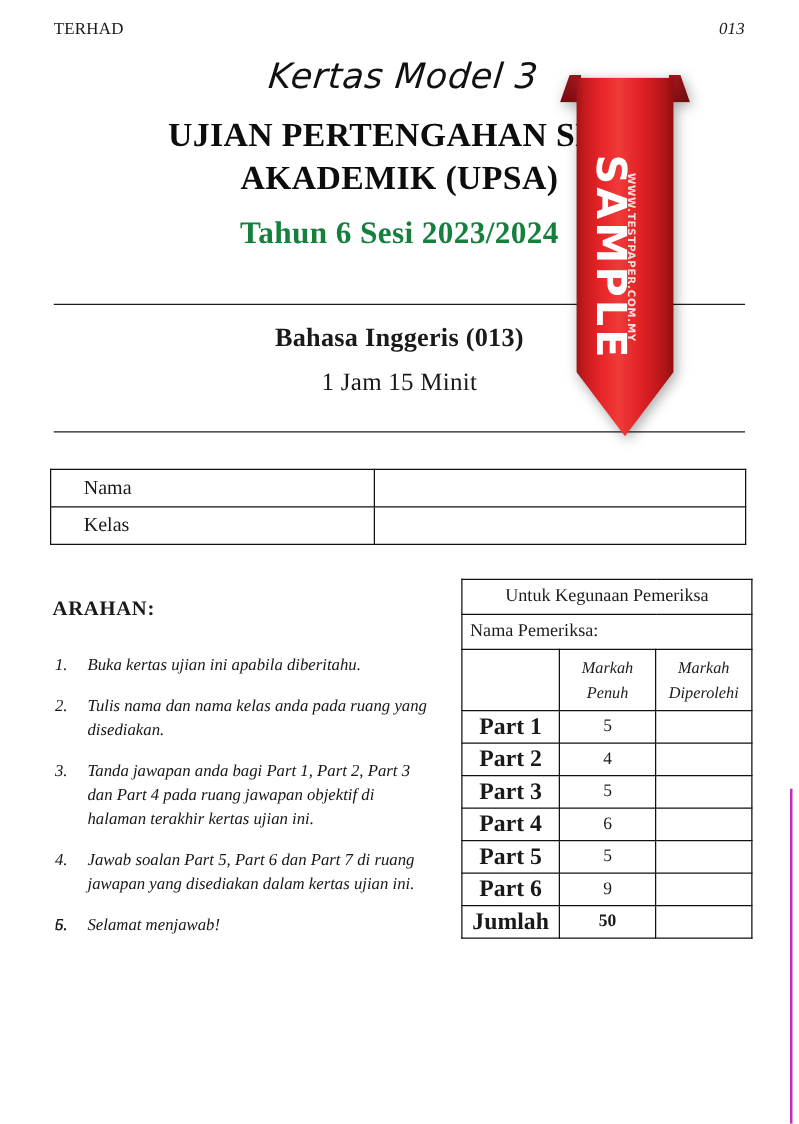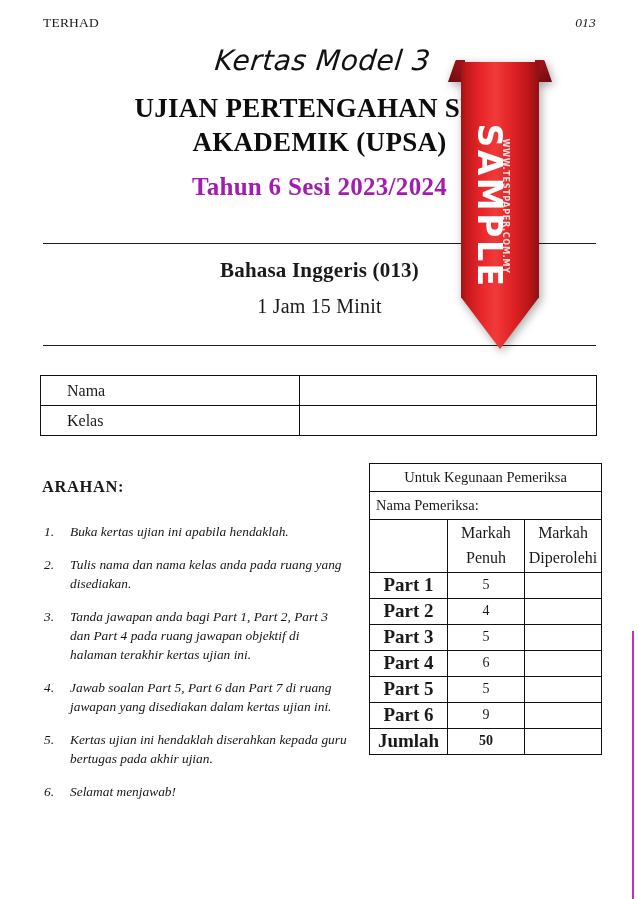--- a/index.html
+++ b/index.html
@@ -69,21 +69,21 @@
     letter-spacing: 0.3px;
     color: #0d0d0d;
   }
   .main-title .ln2 { display: block; }
   .year-line {
     margin-top: 13px;
     font-family: "Liberation Serif", serif;
     font-weight: bold;
     font-size: 25px;
     letter-spacing: 0.3px;
-    color: #a21caf;
+    color: #15803d;
   }
 
   
   .rule {
     position: absolute;
     left: 43px;
     width: 553px;
     height: 0;
     border-top: 1.6px solid #1d1d1d;
   }
@@ -191,21 +191,22 @@
   }
   .exam-table td.exname {
     text-align: left;
     padding-left: 6px;
     font-size: 14.5px;
     height: 25px;
   }
   .exam-table td.colhead {
     height: 46px;
     line-height: 1.55;
-    font-size: 16px;
+    font-size: 13px;
+    font-style: italic;
   }
   .exam-table td.partlbl {
     font-weight: bold;
     font-size: 19px;
   }
   .exam-table td.blank-cell { }
   .exam-table td.total-lbl,
   .exam-table td.total-val {
     font-weight: bold;
   }
@@ -333,37 +334,36 @@
       <td class="lbl">Kelas</td>
       <td></td>
     </tr>
   </tbody>
     </table>
 
   <div class="arahan-title">ARAHAN:</div>
   <ul class="arahan-list">
     <li>
       <span class="num">1.</span>
-      <span>Buka kertas ujian ini apabila hendaklah.</span>
+      <span>Buka kertas ujian ini apabila diberitahu.</span>
     </li>
     <li>
       <span class="num">2.</span>
       <span>Tulis nama dan nama kelas anda pada ruang yang disediakan.</span>
     </li>
     <li>
       <span class="num">3.</span>
       <span>Tanda jawapan anda bagi Part 1, Part 2, Part 3 dan Part 4 pada ruang jawapan objektif di halaman terakhir kertas ujian ini.</span>
     </li>
     <li>
       <span class="num">4.</span>
       <span>Jawab soalan Part 5, Part 6 dan Part 7 di ruang jawapan yang disediakan dalam kertas ujian ini.</span>
     </li>
     <li>
       <span class="num">5.</span>
-      <span>Kertas ujian ini hendaklah diserahkan kepada guru bertugas pada akhir ujian.</span>
     </li>
     <li>
       <span class="num">6.</span>
       <span>Selamat menjawab!</span>
     </li>
   </ul>
 
   <table class="exam-table">
     <colgroup>
         <col class="c1">

